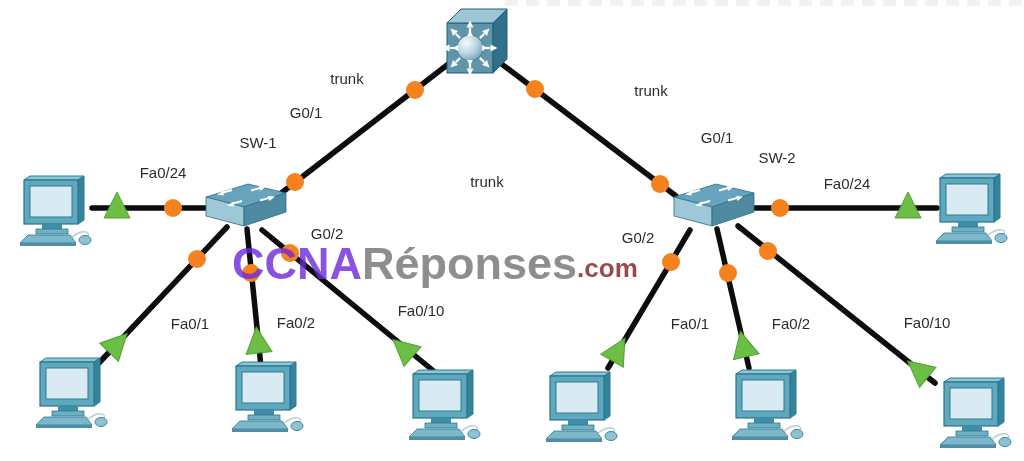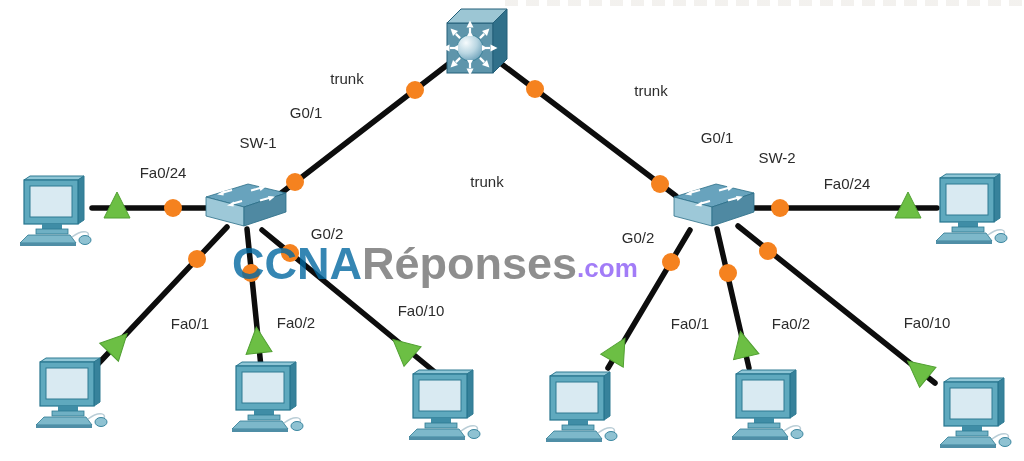--- a/index.html
+++ b/index.html
@@ -6,23 +6,23 @@
   #canvas{position:relative;width:1024px;height:461px;background:#ffffff;overflow:hidden;
           font-family:"Liberation Sans", sans-serif;}
   #net-svg{position:absolute;left:0;top:0;}
   .link{stroke:#0d0d0d;stroke-width:5.5;stroke-linecap:round;}
   .port-dot{fill:#f5821f;}
   .tri{fill:#6cbf44;stroke:#51a032;stroke-width:1;}
   .iflabel{font-family:"Liberation Sans", sans-serif;font-size:15px;fill:#2b2b2b;
            text-anchor:middle;paint-order:stroke;stroke:#ffffff;stroke-width:4px;stroke-linejoin:round;}
   .watermark{position:absolute;left:232px;top:241px;opacity:0.8;white-space:nowrap;
              font-weight:bold;font-size:45px;letter-spacing:0px;line-height:1;pointer-events:none;}
-  .wm-blue{color:#0369a1;}
+  .wm-blue{color:#6d28d9;}
   .wm-green{color:#737373;}
-  .wm-gray{color:#8b5cf6;font-size:26px;position:relative;top:-2px;}
+  .wm-gray{color:#7f1d1d;font-size:26px;position:relative;top:-2px;}
   .top-artifact{position:absolute;left:505px;top:0;width:519px;height:6px;opacity:0.55;
       background:repeating-linear-gradient(90deg,#e9e6e1 0 13px,transparent 13px 21px);}
 </style>
 </head>
 <body>
 
 <div id="canvas">
 
   <div class="top-artifact"></div>
 

